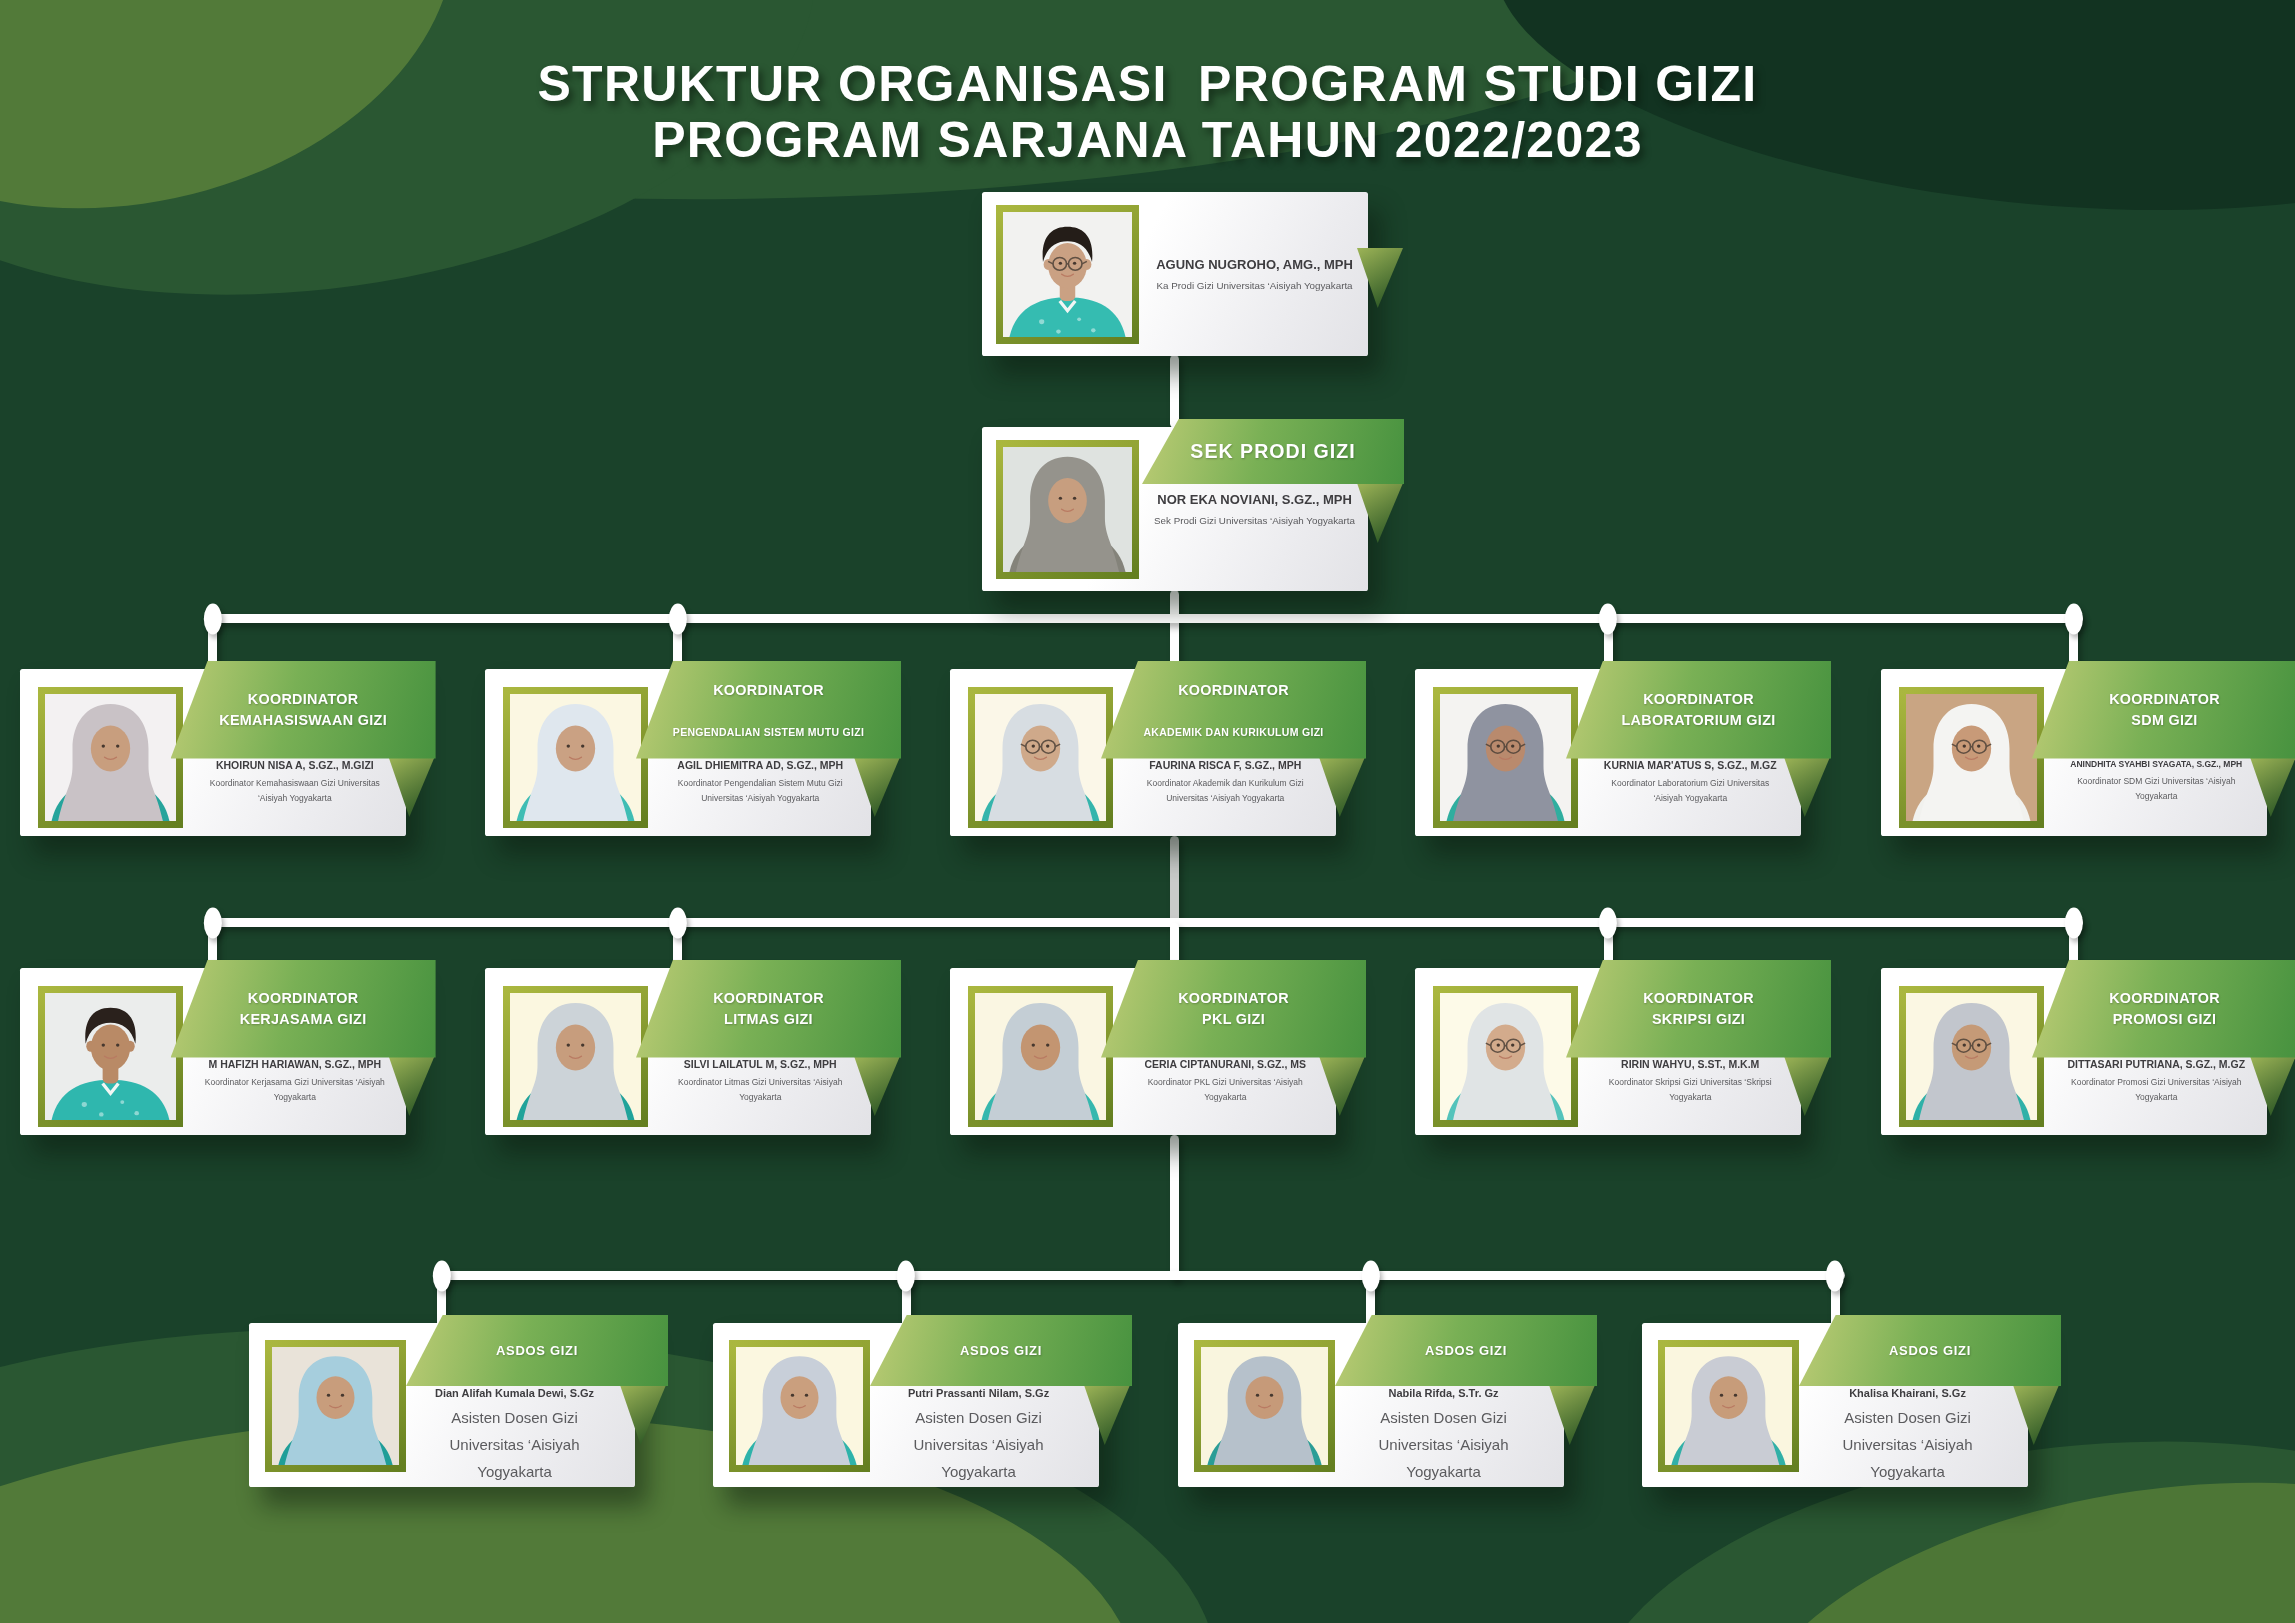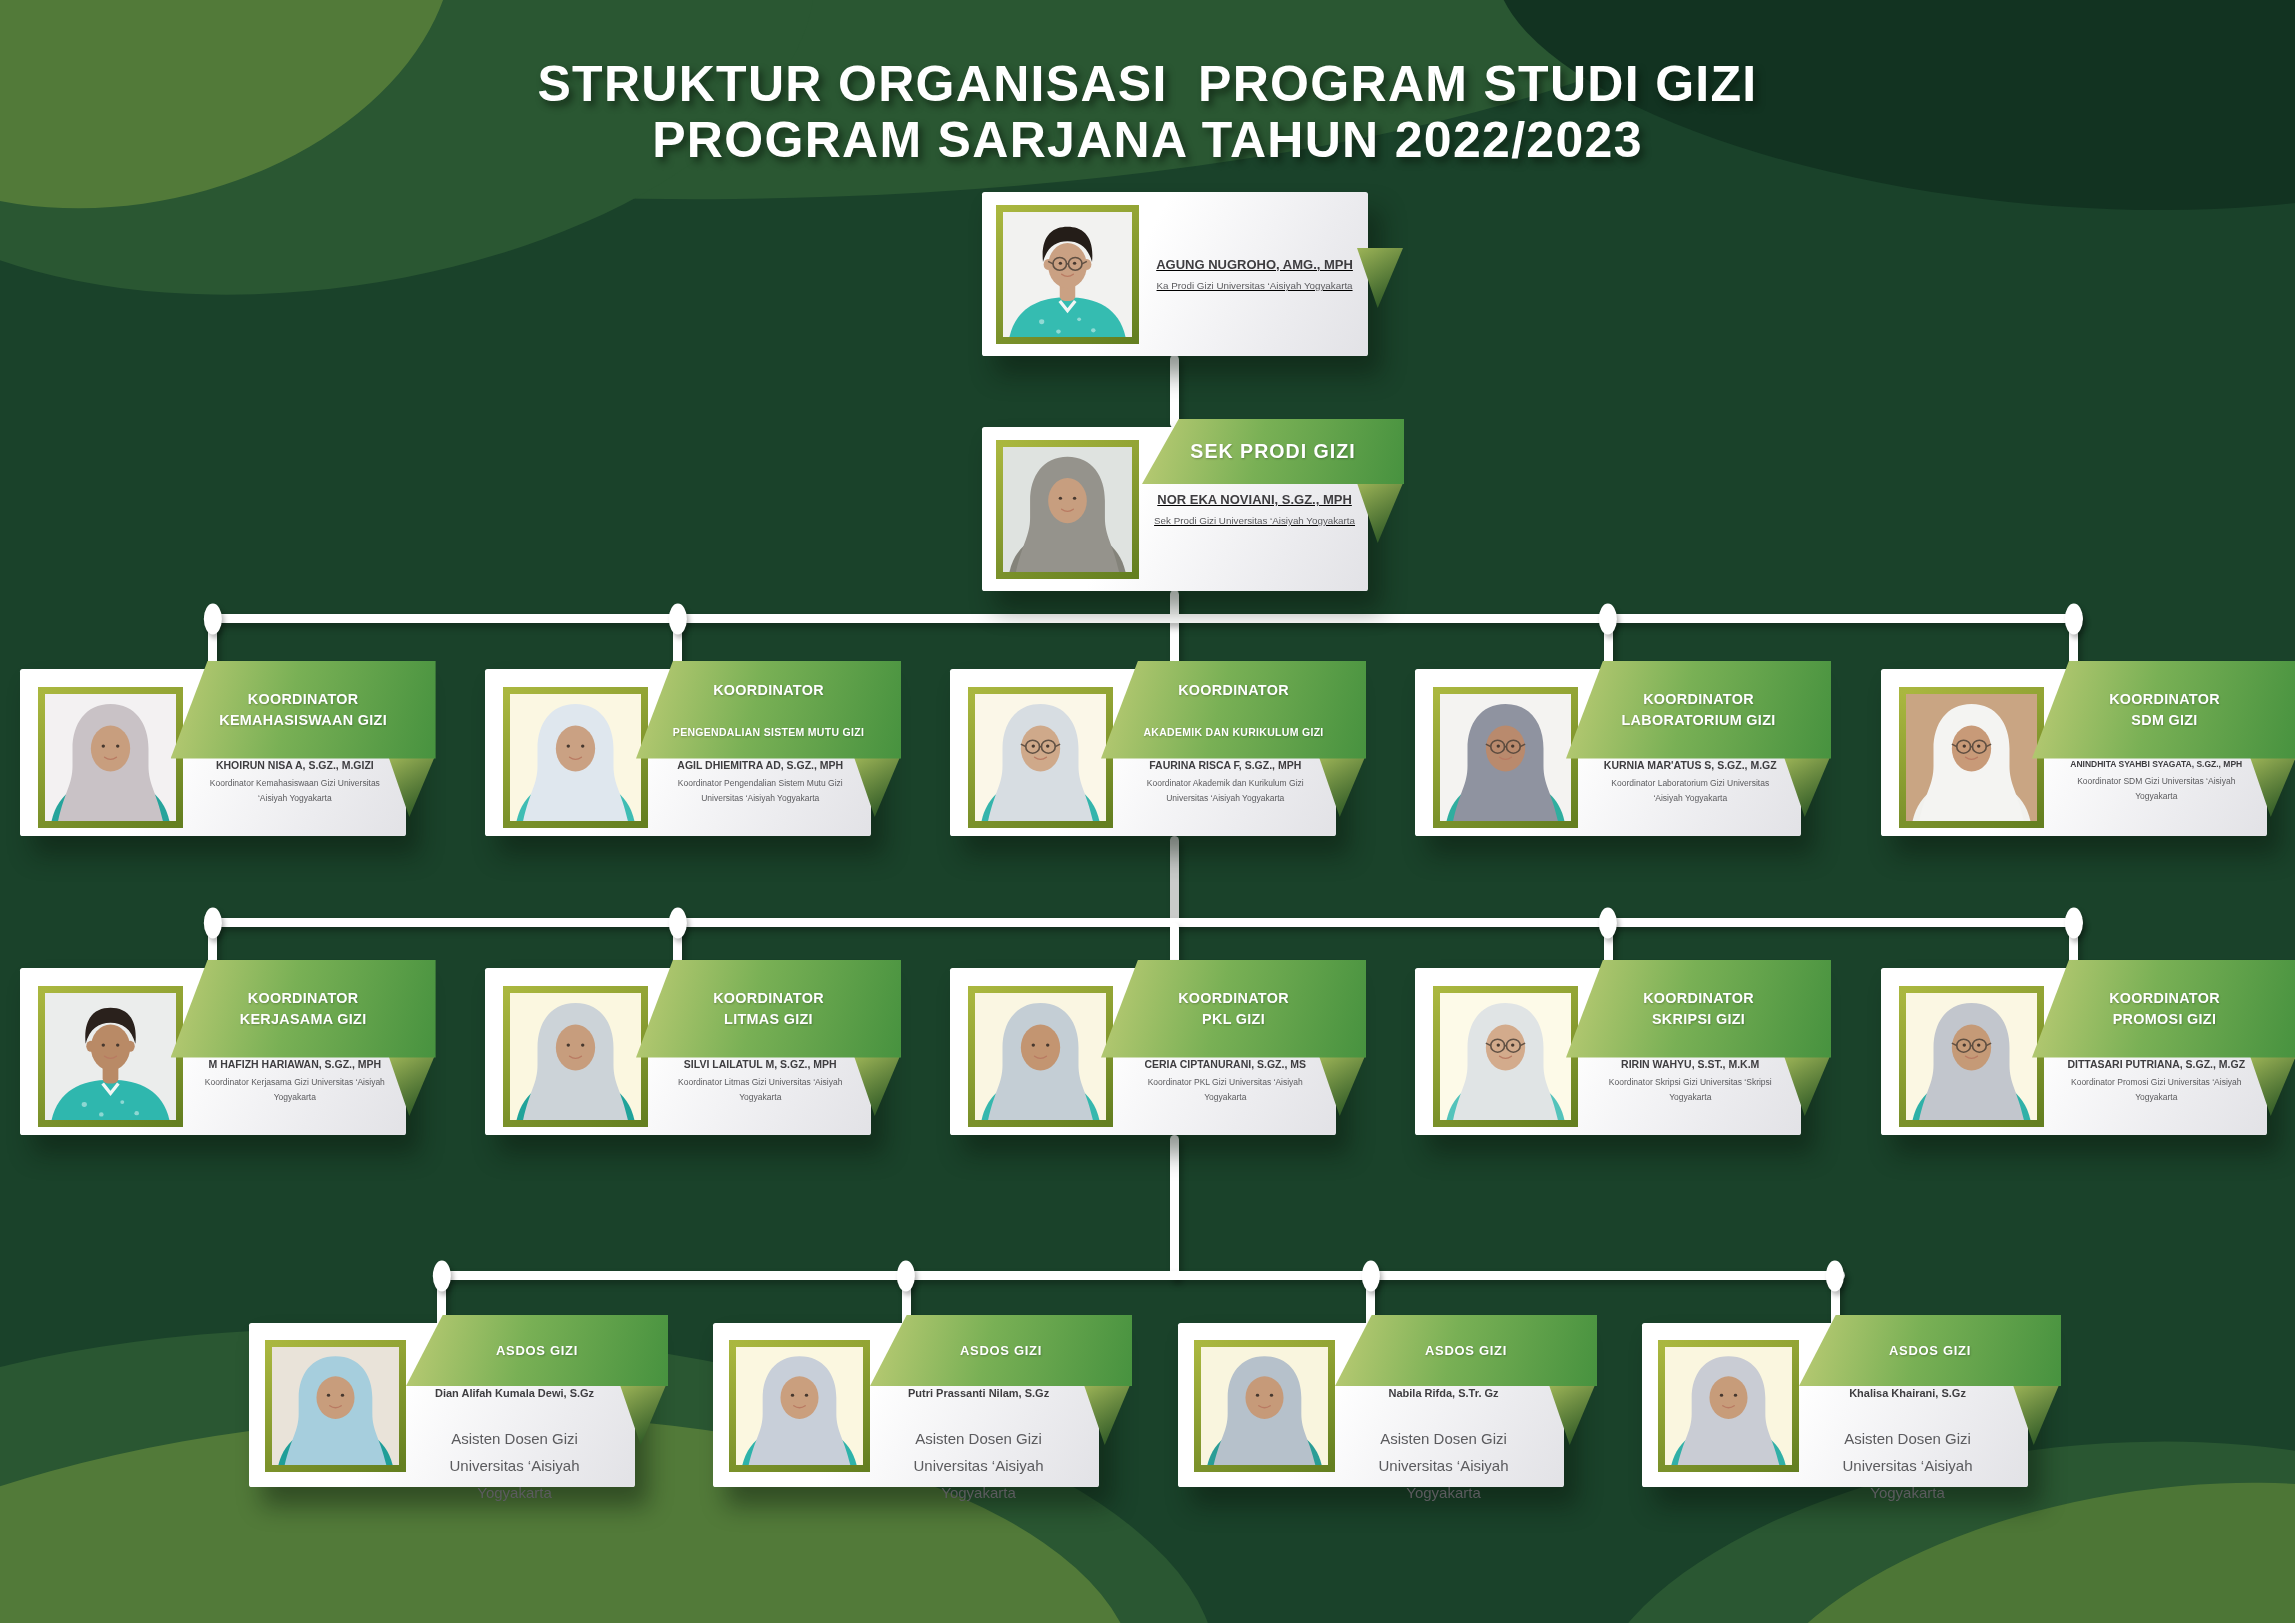--- a/index.html
+++ b/index.html
@@ -44,23 +44,23 @@
   .banner .b2{margin-top:4.6px;}
   .banner .b2--small{font-size:10.5px;margin-top:28px;}
   .fold{position:absolute;z-index:4;width:46px;height:60px;
     background:linear-gradient(150deg,#9db457,var(--fold));
     clip-path:polygon(0 0,100% 0,45% 100%);}
   .card--head  .fold{top:56px;right:-35px;}
   .card--koor  .fold{top:88px;right:-29px;}
   .card--asdos .fold{top:62px;right:-31px;}
 
   .info{position:absolute;top:0;bottom:0;display:flex;flex-direction:column;align-items:center;}
-  .card--head  .info{left:167px;right:7.9px;padding-top:65px;text-decoration:underline;}
+  .card--head  .info{left:167px;right:7.9px;padding-top:65px;}
   .card--koor  .info{left:171px;right:6.5px;padding-top:90px;}
-  .card--asdos .info{left:153px;right:7.9px;padding-top:64px;gap:21px;}
+  .card--asdos .info{left:153px;right:7.9px;padding-top:64px;}
   .name{margin:0;text-align:center;color:var(--name);font-weight:bold;}
   .card--head  .name{font-size:13px;}
   .card--koor  .name{font-size:10.5px;}
   .card--asdos .name{font-size:11px;}
   .name--long{font-size:8.5px !important;}
   .desc{margin:5.2px auto 0;text-align:center;color:var(--desc);line-height:1.8;}
   .card--head  .desc{font-size:9.8px;max-width:203px;}
   .card--koor  .desc{font-size:8.5px;max-width:186px;}
   .card--asdos .desc{font-size:15px;max-width:196px;}
 </style>

